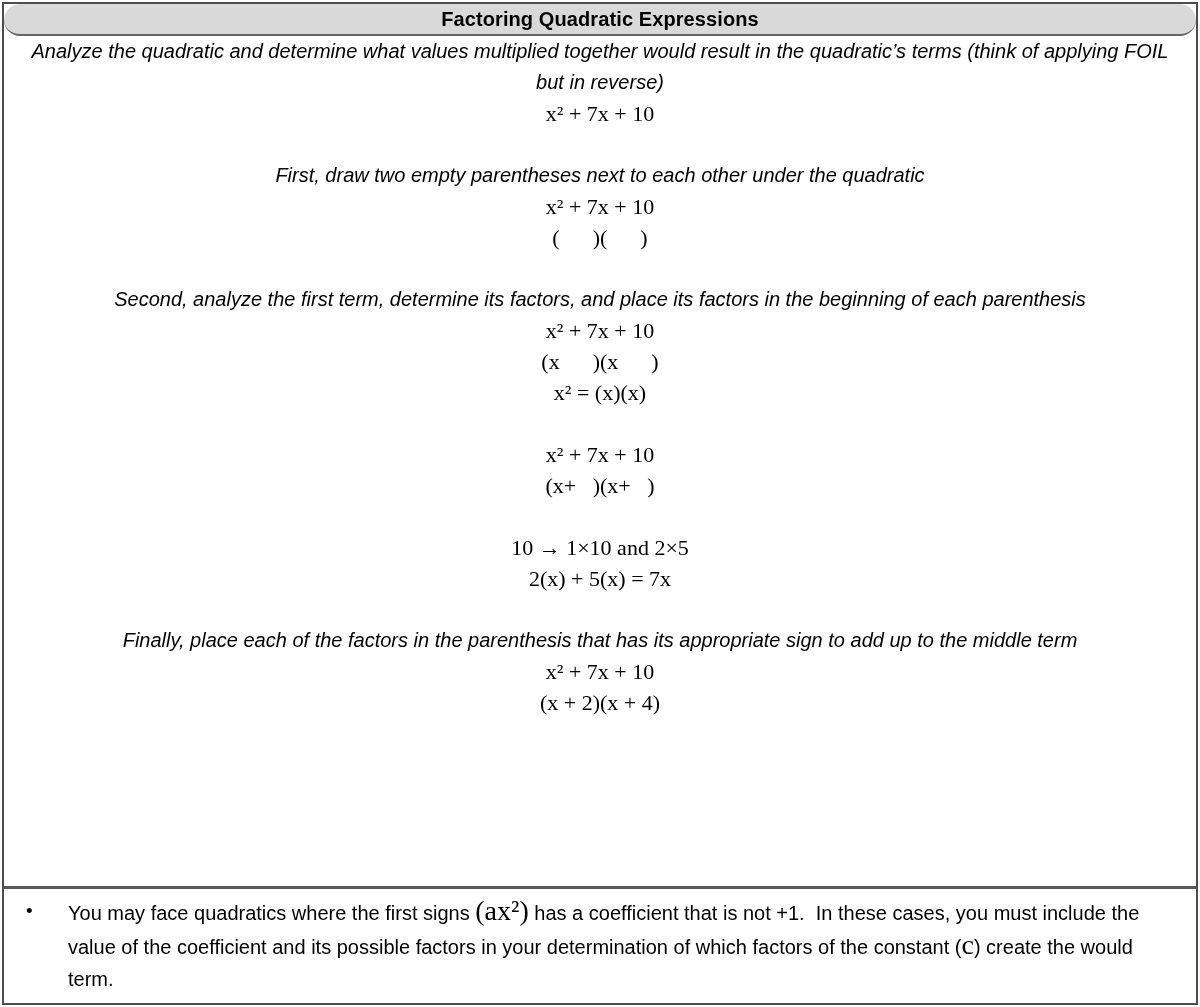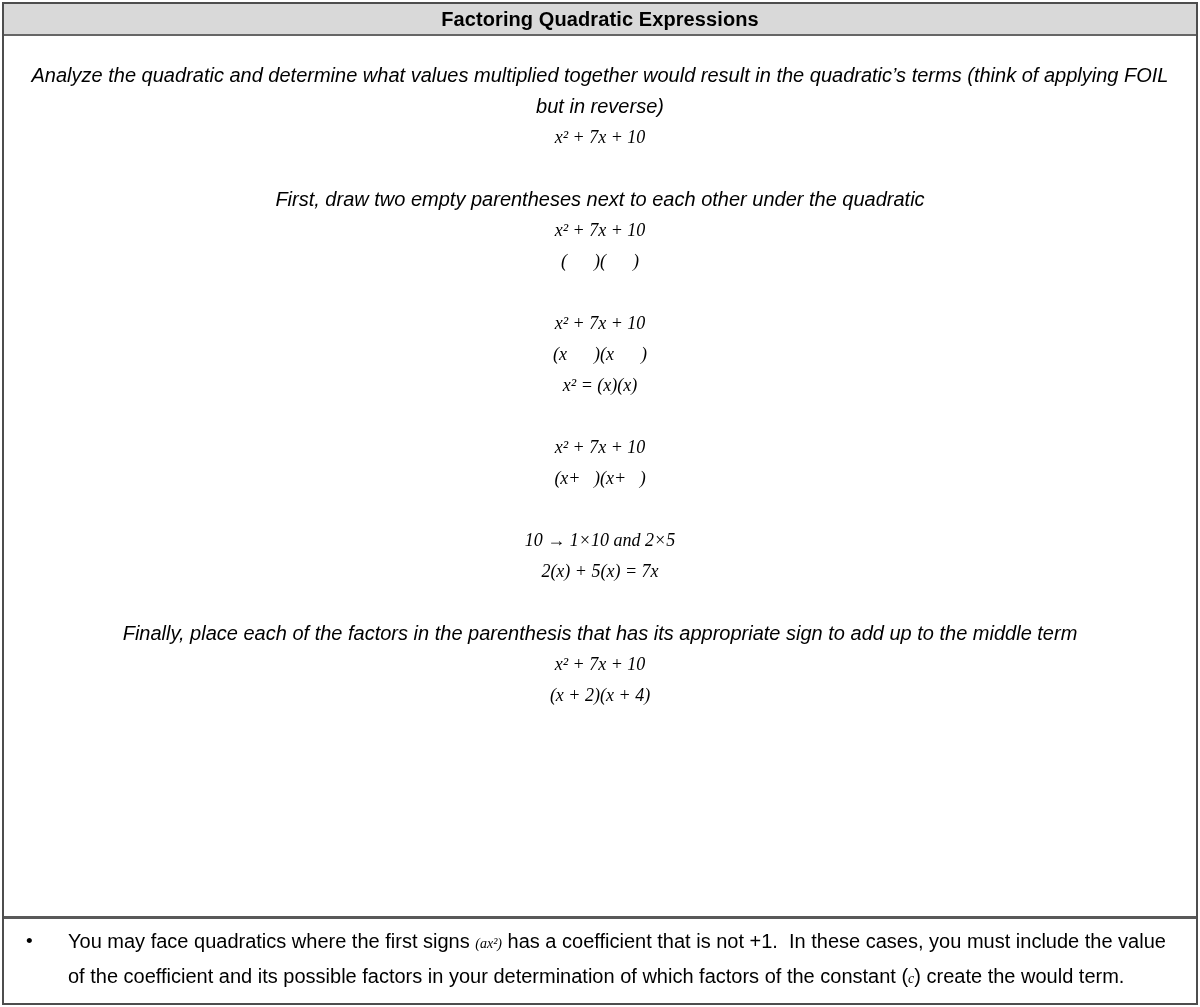--- a/index.html
+++ b/index.html
@@ -13,45 +13,45 @@
     overflow:hidden;
     color:#000;
   }
   .header {
     box-sizing:border-box;
     height:32px;
     background:#d9d9d9;
     border-bottom:2px solid #666666;
     display:flex; align-items:center; justify-content:center;
     flex:0 0 auto;
+    border-radius:16px;
   }
   .title {
     font-family:"Liberation Sans", sans-serif;
     font-size:20px; font-weight:600;
     letter-spacing:0.1px;
   }
   .body {
     flex:1 1 auto;
-    padding:24px 16px 0 16px;
+    padding:0 16px 0 16px;
     text-align:center;
     overflow:hidden;
   }
   .sec { margin-bottom:31px; }
   .sec:last-child { margin-bottom:0; }
   .instruction {
     font-family:"Liberation Sans", sans-serif;
     font-style:italic;
     font-size:20px;
     line-height:31px;
     white-space:pre-wrap;
   }
   .math {
     font-family:"Liberation Serif", "DejaVu Serif", serif;
-    font-style:italic;
-    font-size:18px;
+    font-size:22px;
     line-height:31px;
     white-space:pre;
   }
   .note {
     flex:0 0 auto;
     border-top:3px solid #595959;
     display:flex;
     align-items:flex-start;
     padding:6px 20px 8px 0;
     font-family:"Liberation Sans", sans-serif;
@@ -61,22 +61,21 @@
   }
   .bullet {
     flex:0 0 42px;
     padding-left:22px;
     font-size:19px;
     line-height:32px;
   }
   .note-text { flex:1 1 auto; white-space:pre-wrap; }
   .note-math {
     font-family:"Liberation Serif", "DejaVu Serif", serif;
-    font-style:italic;
-    font-size:14px;
+    font-size:28px;
   }
 </style>
 </head>
 <body>
 
 <div class="page">
 
   <div class="header">
     <div class="title">Factoring Quadratic Expressions</div>
   </div>
@@ -88,20 +87,21 @@
       <div class="math">x² + 7x + 10</div>
     </div>
 
     <div class="sec">
       <div class="instruction">First, draw two empty parentheses next to each other under the quadratic</div>
       <div class="math">x² + 7x + 10</div>
       <div class="math">(      )(      )</div>
     </div>
 
     <div class="sec">
+      <div class="instruction">Second, analyze the first term, determine its factors, and place its factors in the beginning of each parenthesis</div>
       <div class="math">x² + 7x + 10</div>
       <div class="math">(x      )(x      )</div>
       <div class="math">x² = (x)(x)</div>
     </div>
 
     <div class="sec">
       <div class="math">x² + 7x + 10</div>
       <div class="math">(x+   )(x+   )</div>
     </div>
 

